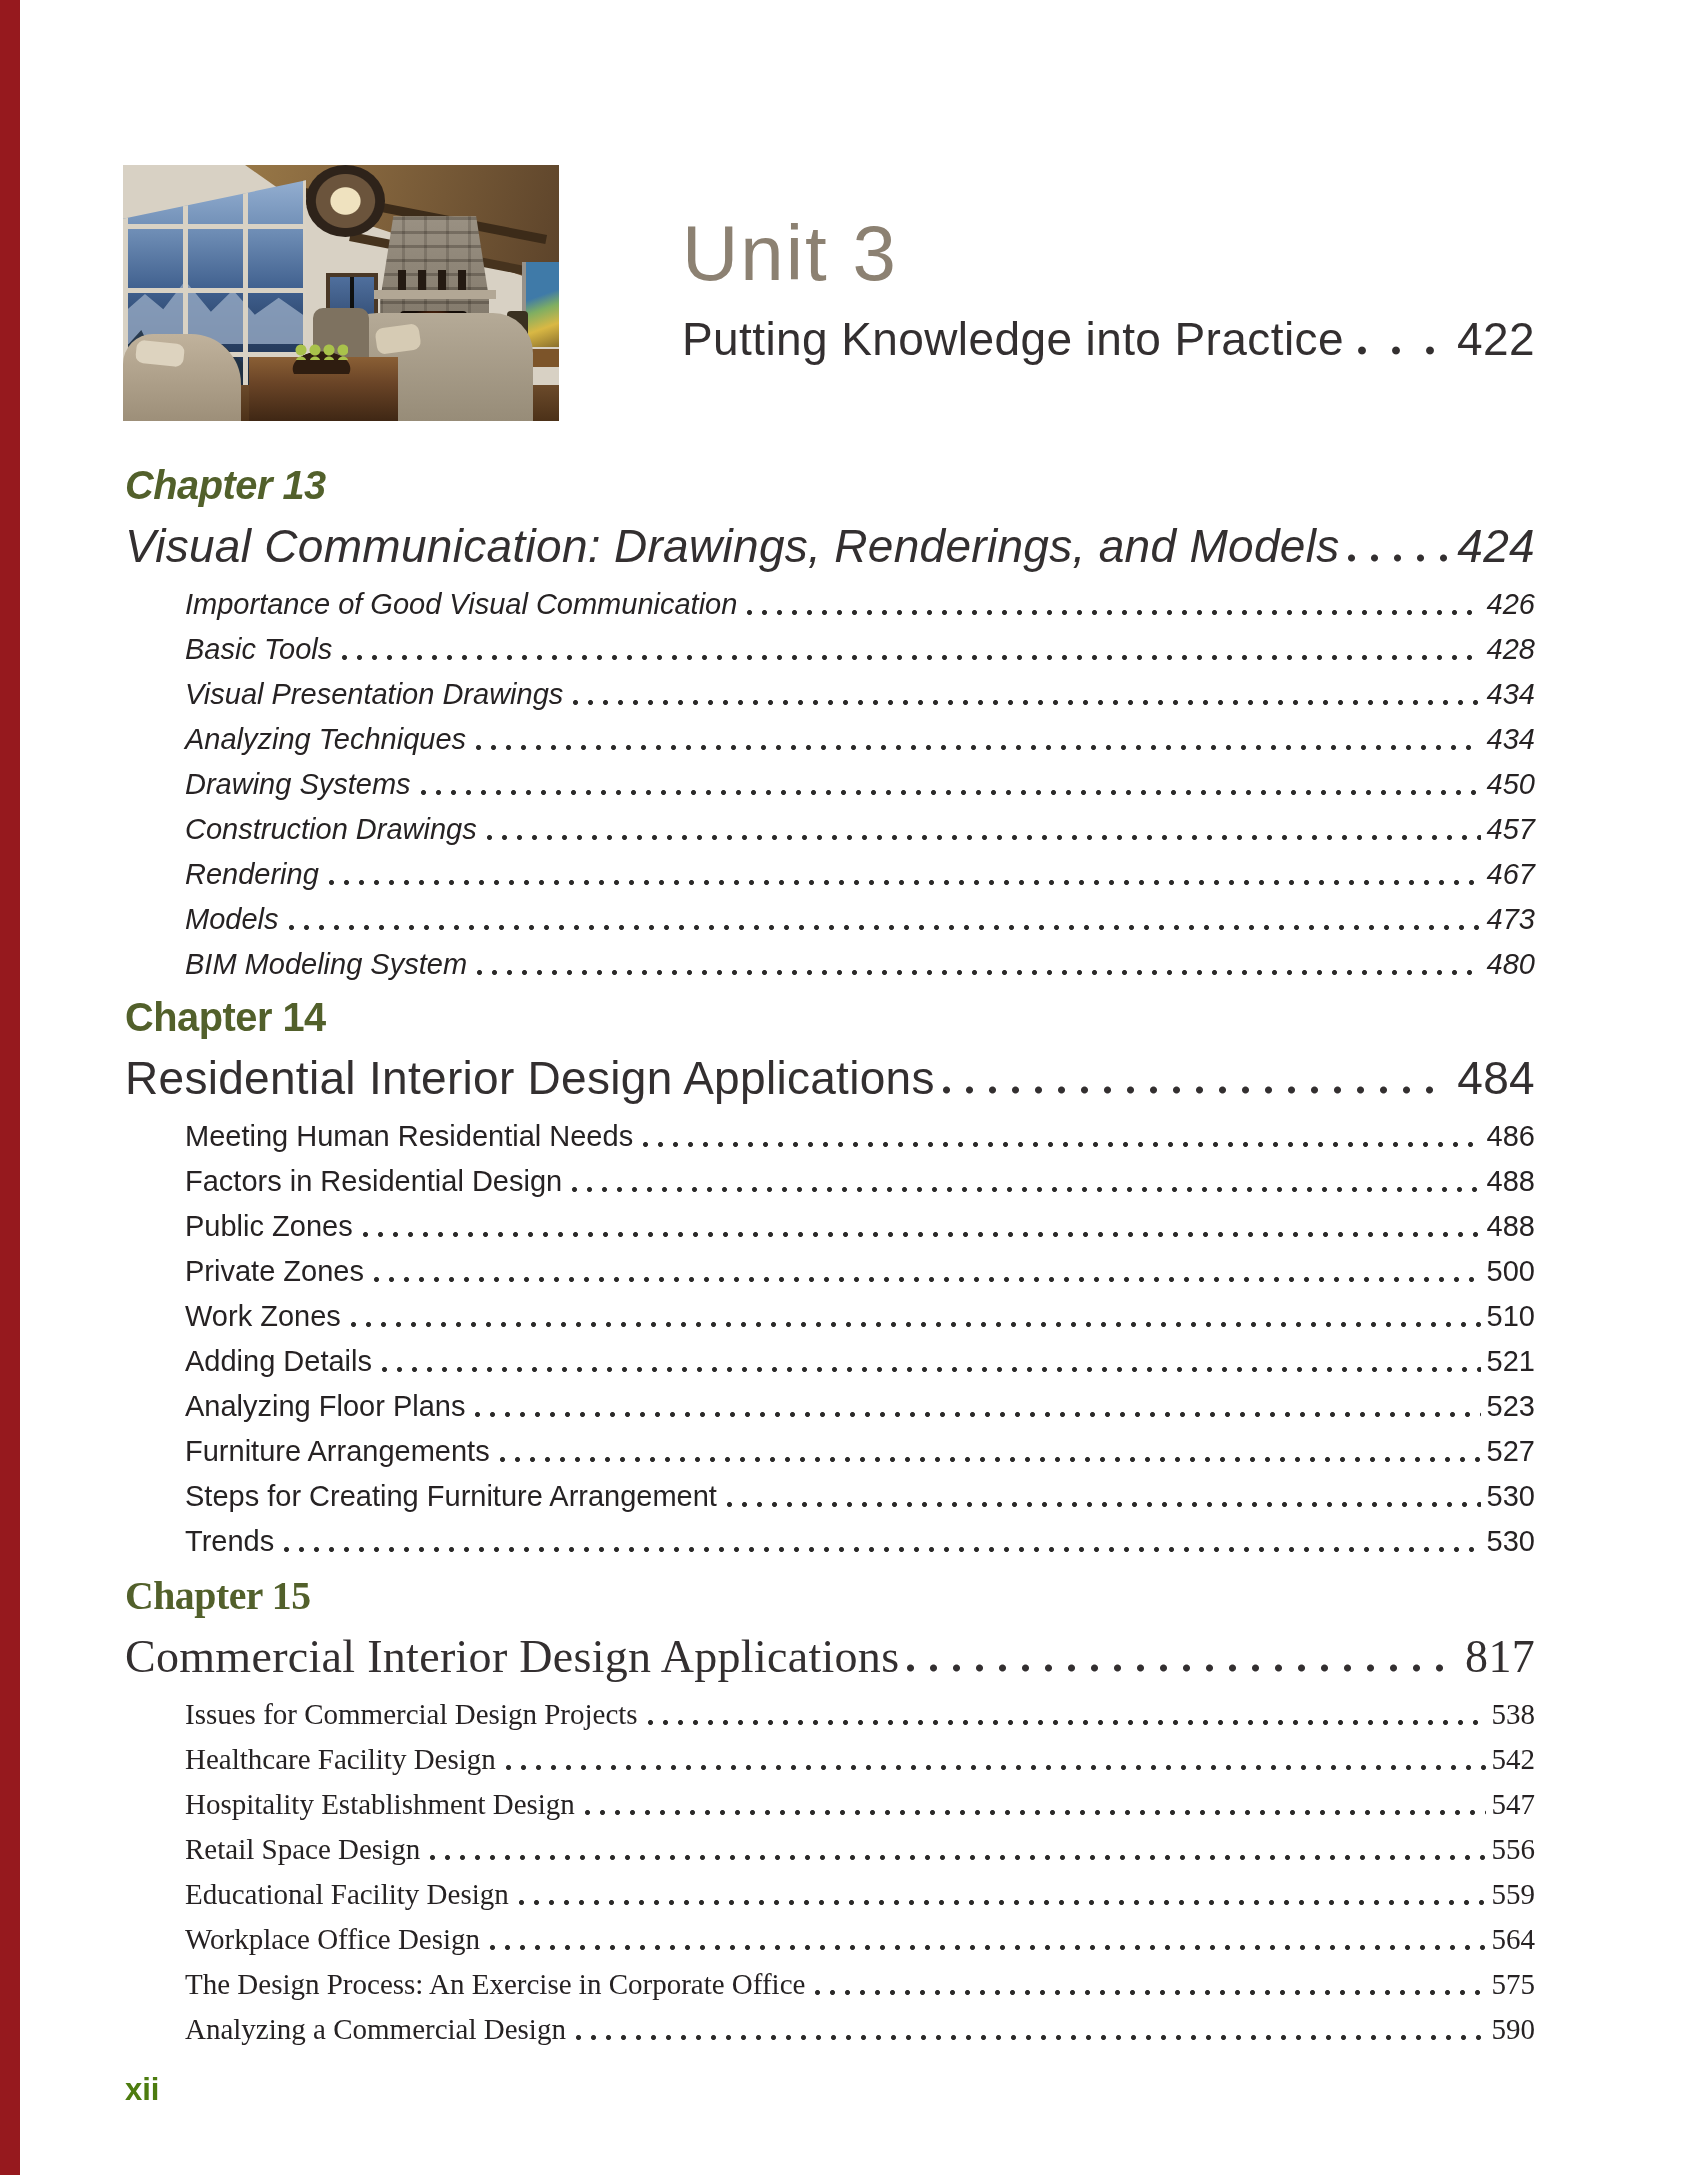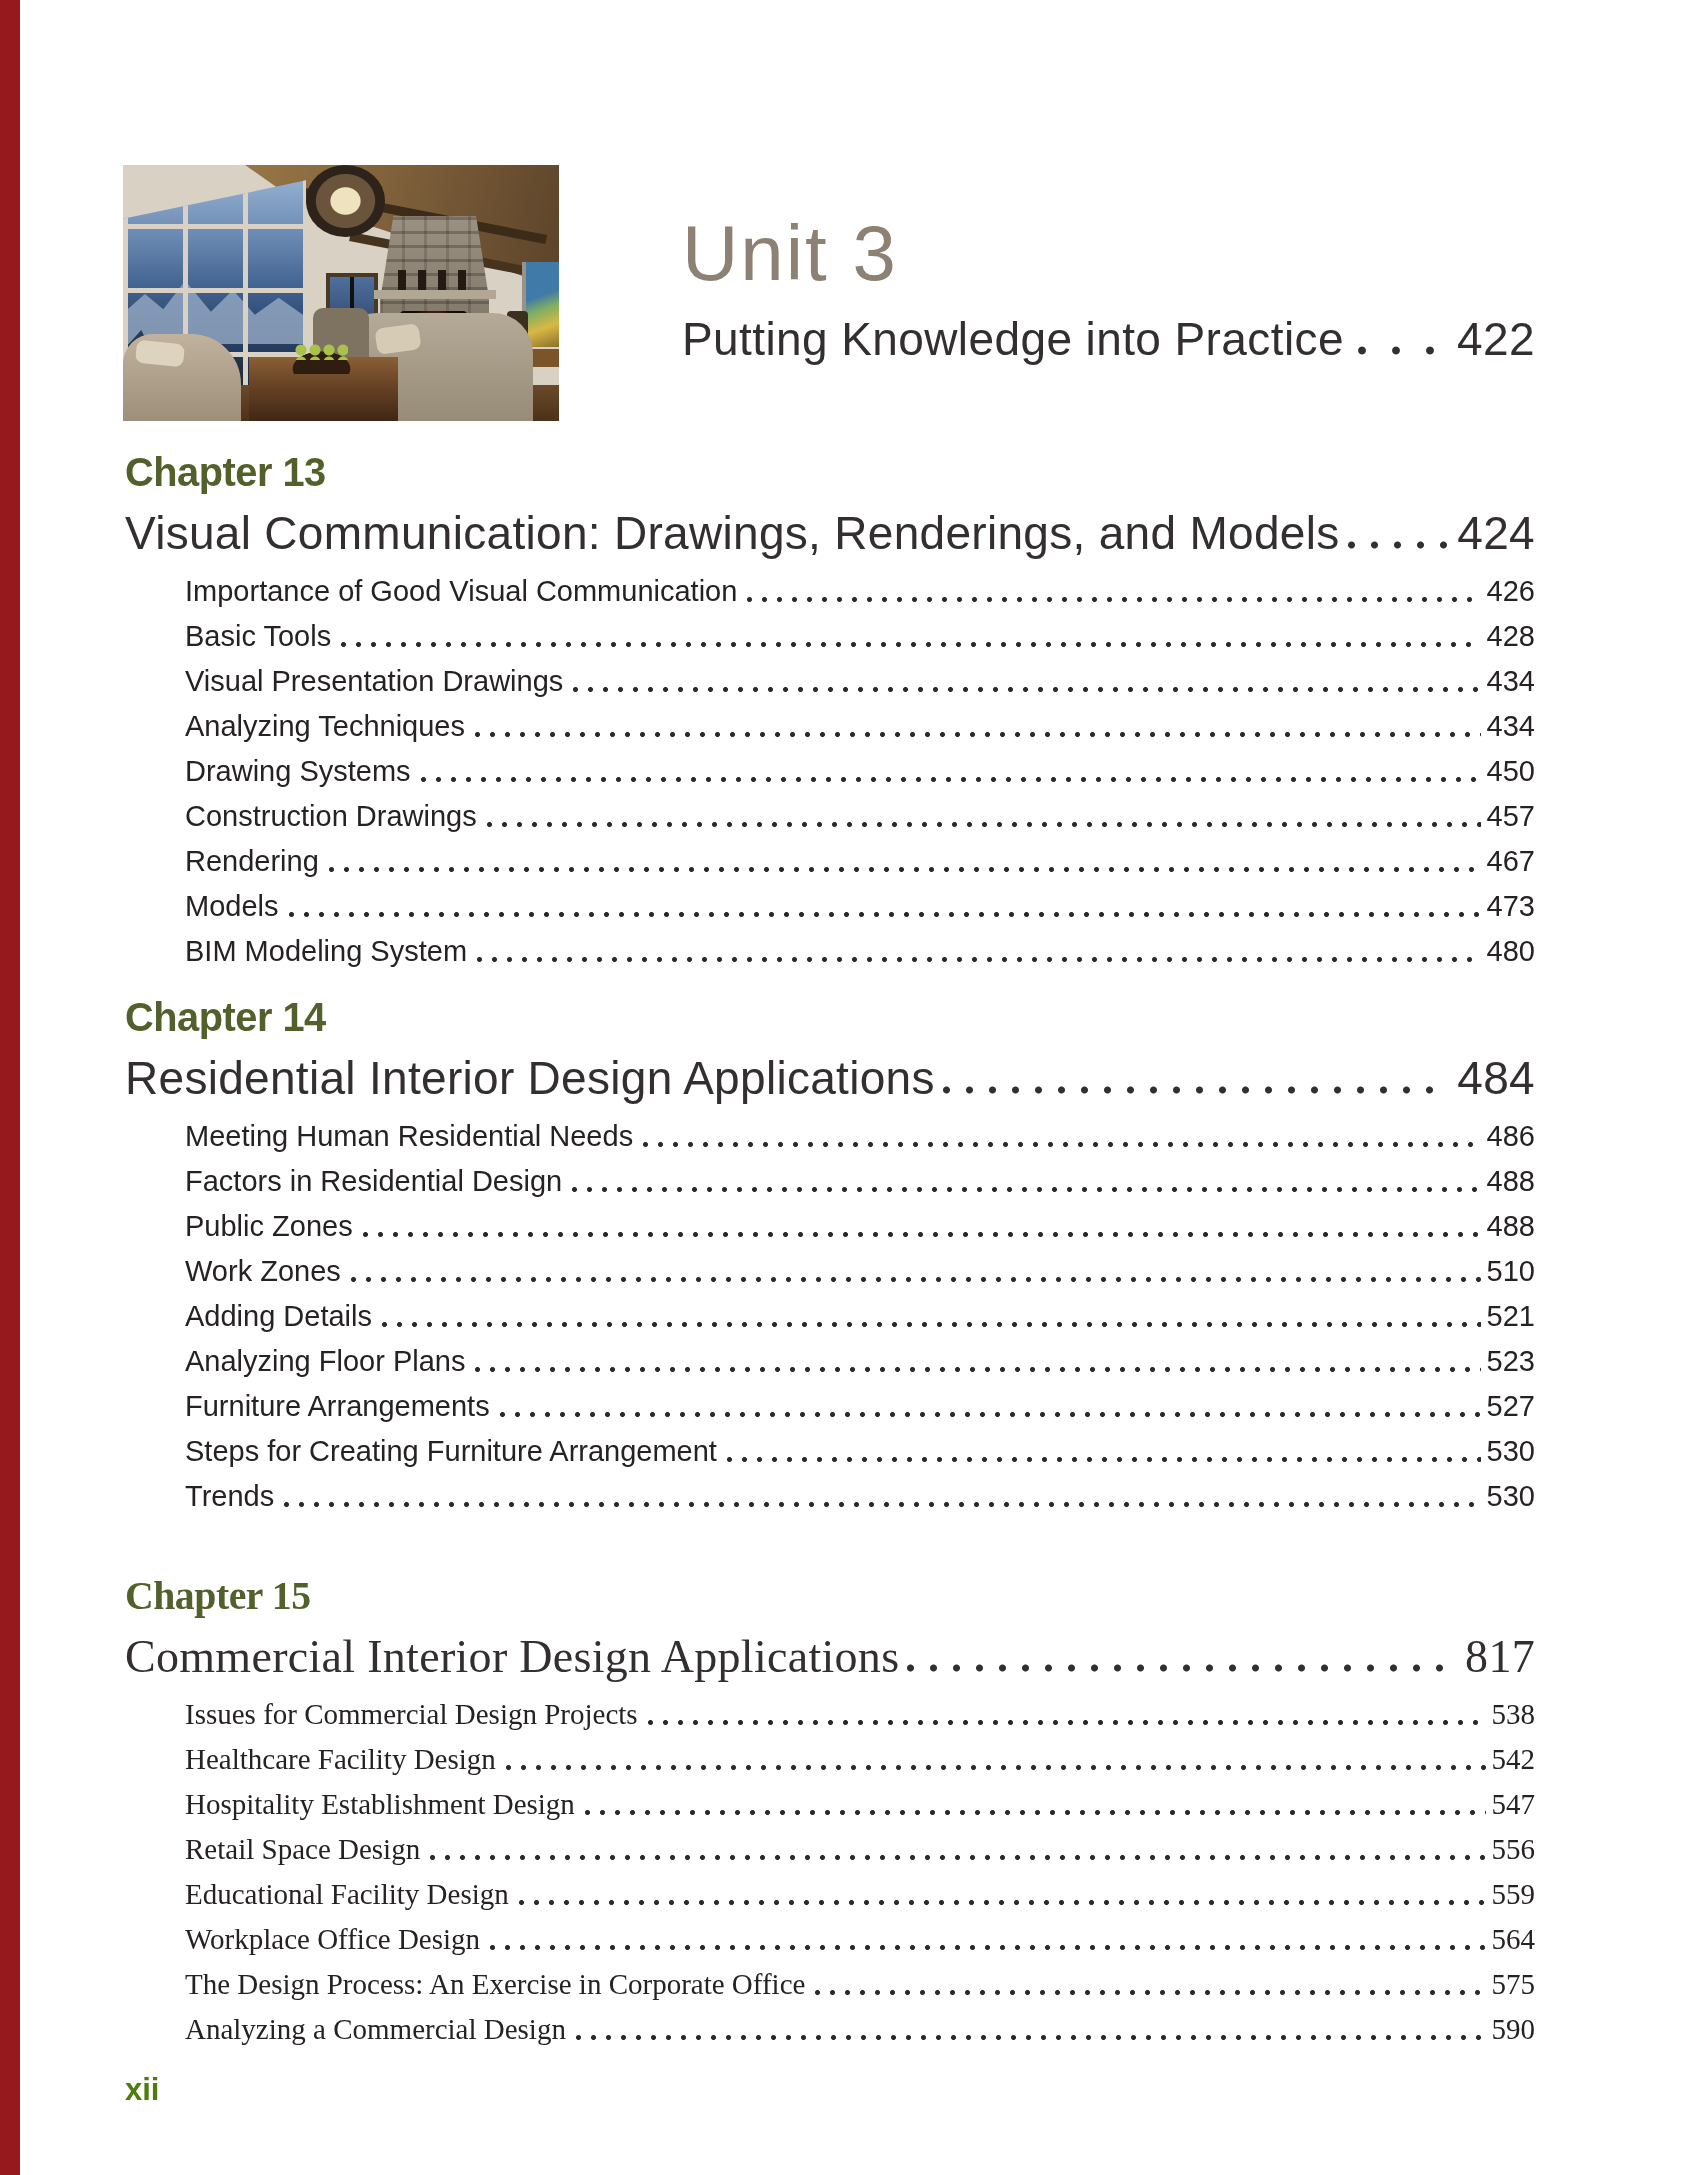--- a/index.html
+++ b/index.html
@@ -62,21 +62,21 @@
     background-image:radial-gradient(circle at 6px 6px,#a9c24b 0 5px,rgba(0,0,0,0) 6px);background-size:14px 12px;}
 
   
   .unit{position:absolute;left:682px;top:214px;width:853px;}
   .unit-number{font-size:78px;line-height:1;color:#8c8172;letter-spacing:2px;font-weight:normal;margin:0;}
   .unit-row{display:flex;align-items:baseline;margin-top:20px;font-size:46px;line-height:55px;
             letter-spacing:.4px;color:#332f30;white-space:nowrap;}
 
   
   .chapter{position:absolute;left:125px;width:1410px;}
-  #ch13{top:452px;} #ch14{top:997px;} #ch15{top:1575px;font-family:Liberation Serif, serif;}
+  #ch13{top:465px;font-style:italic;} #ch14{top:997px;} #ch15{top:1575px;font-family:Liberation Serif, serif;}
   .ch-head{font-size:41px;font-weight:bold;color:#52602b;line-height:1;margin:0 0 13px 0;
            letter-spacing:-.5px;transform:scaleX(.97);transform-origin:left;}
   .title-row{display:flex;align-items:baseline;font-size:46px;line-height:55px;color:#332f30;
              letter-spacing:.3px;margin-bottom:8px;white-space:nowrap;}
   .entries{padding-left:60px;}
   .entry-row{display:flex;align-items:center;height:45px;line-height:45px;font-size:29px;color:#262223;white-space:nowrap;}
 
   
   .dots{flex:1;align-self:flex-end;height:45px;margin:0 6px 0 10px;
     background-image:radial-gradient(circle at 2.5px center,#2b2a29 2.1px,rgba(0,0,0,0) 2.9px);
@@ -208,20 +208,25 @@
           <span>Factors in Residential Design</span>
           <span class="dots"></span>
           <span>488</span>
         </div>
       <div class="entry-row">
           <span>Public Zones</span>
           <span class="dots"></span>
           <span>488</span>
         </div>
       <div class="entry-row">
+          <span>Private Zones</span>
+          <span class="dots"></span>
+          <span>500</span>
+        </div>
+      <div class="entry-row">
           <span>Work Zones</span>
           <span class="dots"></span>
           <span>510</span>
         </div>
       <div class="entry-row">
           <span>Adding Details</span>
           <span class="dots"></span>
           <span>521</span>
         </div>
       <div class="entry-row">

